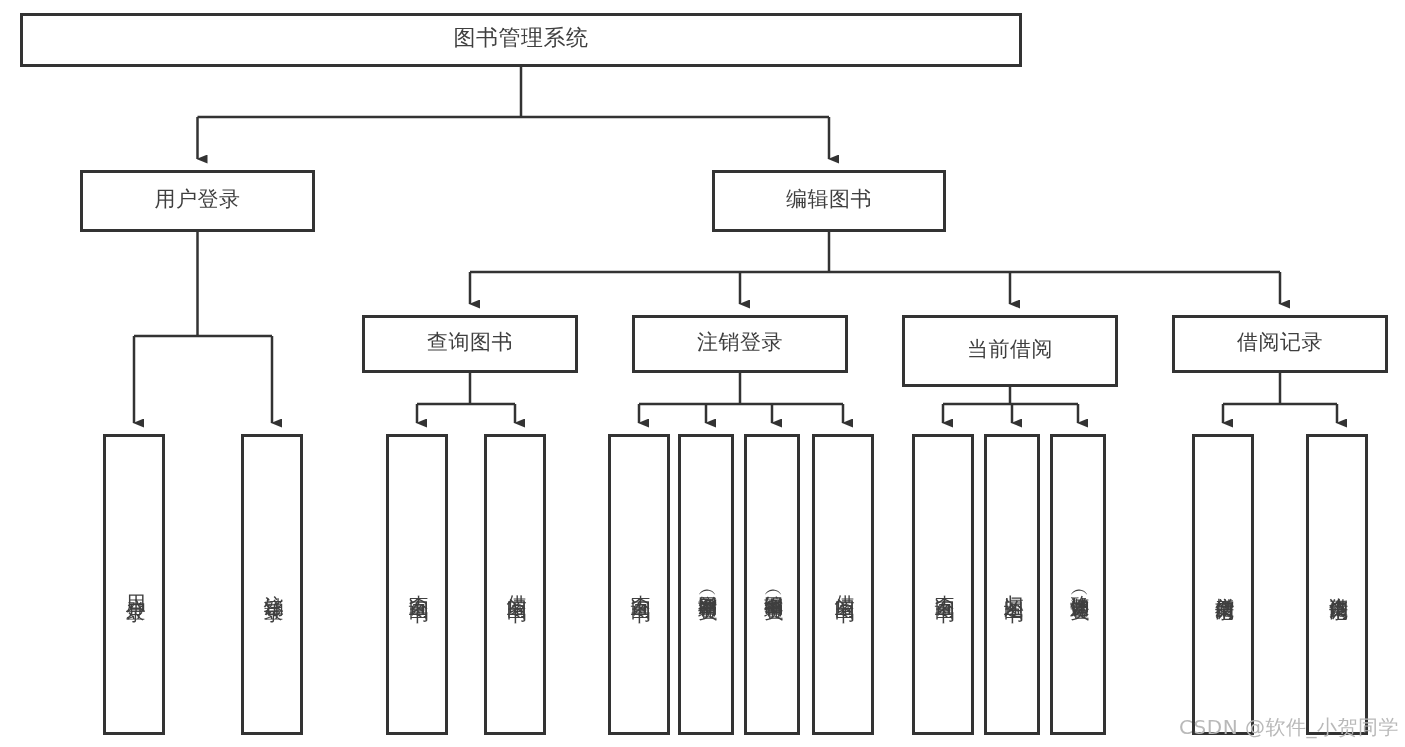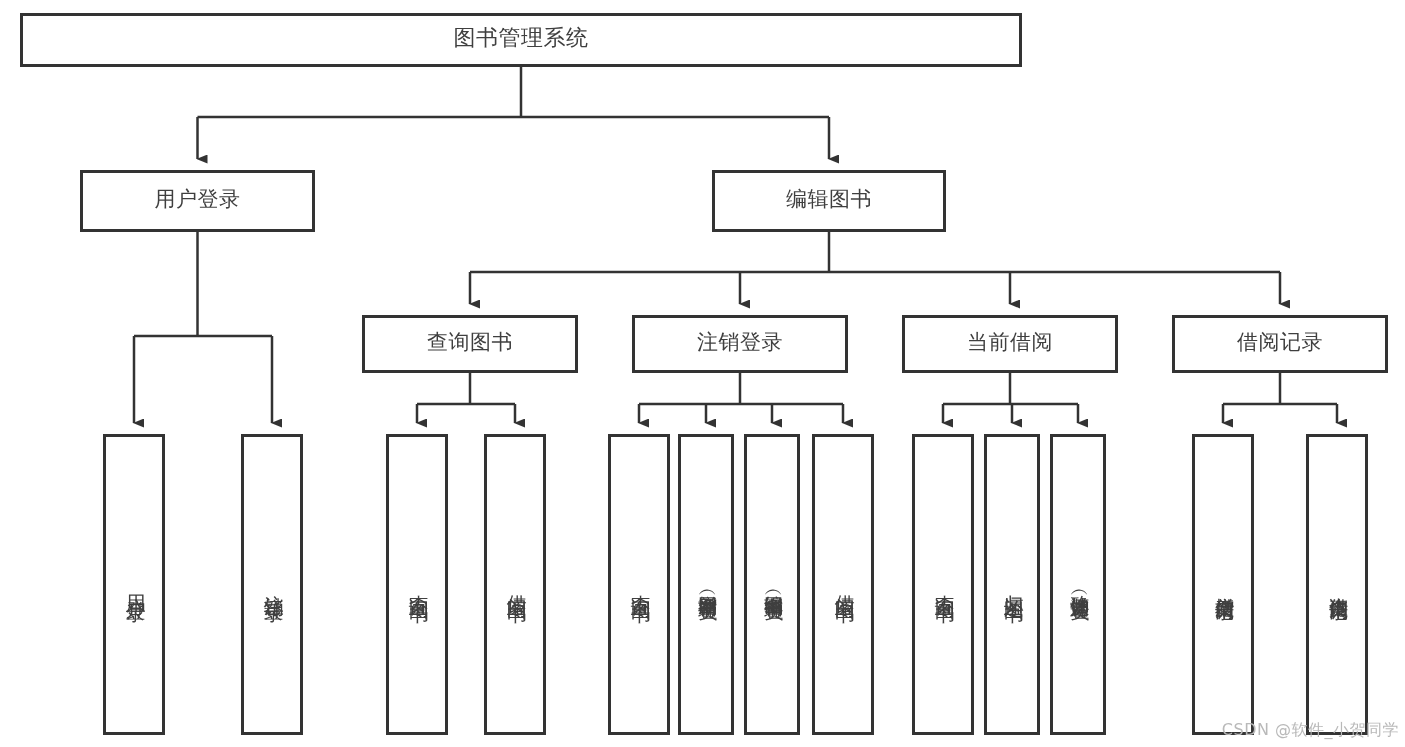--- a/index.html
+++ b/index.html
@@ -64,21 +64,21 @@
     font-size: 19px;
     letter-spacing: 1px;
   }
   #node-root .label {
     font-size: 22px;
   }
   #watermark {
     position: absolute;
     right: 6px;
     bottom: 6px;
-    font-size: 16px;
+    font-size: 20px;
     color: #b9b9b9;
     letter-spacing: 0.5px;
     white-space: nowrap;
     font-family: "DejaVu Sans", "Liberation Sans", sans-serif;
   }
 </style>
 </head>
 <body>
 
 <div id="diagram-root">
@@ -135,21 +135,21 @@
       </div>
       <div class="node horiz" id="node-bookmgmt" style="left: 712px; top: 170px; width: 234px; height: 62px; border-color: rgb(51, 51, 51); background: rgb(255, 255, 255);">
         <span class="label" style="color: rgb(63, 63, 63);">编辑图书</span>
       </div>
       <div class="node horiz" id="node-newbook" style="left: 362px; top: 315px; width: 216px; height: 58px; border-color: rgb(51, 51, 51); background: rgb(255, 255, 255);">
         <span class="label" style="color: rgb(63, 63, 63);">查询图书</span>
       </div>
       <div class="node horiz" id="node-borrow" style="left: 632px; top: 315px; width: 216px; height: 58px; border-color: rgb(51, 51, 51); background: rgb(255, 255, 255);">
         <span class="label" style="color: rgb(63, 63, 63);">注销登录</span>
       </div>
-      <div class="node horiz" id="node-current" style="left: 902px; top: 315px; width: 216px; height: 58px; border-color: rgb(51, 51, 51); background: rgb(255, 255, 255);">
+      <div class="node horiz" id="node-current" style="left: 902px; top: 315px; width: 216px; height: 72px; border-color: rgb(51, 51, 51); background: rgb(255, 255, 255);">
         <span class="label" style="color: rgb(63, 63, 63);">当前借阅</span>
       </div>
       <div class="node horiz" id="node-records" style="left: 1172px; top: 315px; width: 216px; height: 58px; border-color: rgb(51, 51, 51); background: rgb(255, 255, 255); align-items: center;">
         <span class="label" style="color: rgb(63, 63, 63);">借阅记录</span>
       </div>
       <div class="node vert" id="node-login-a" style="left: 103px; top: 434px; width: 62px; height: 301px; border-color: rgb(51, 51, 51); background: rgb(255, 255, 255);">
         <span class="label" style="color: rgb(63, 63, 63);">用户登录</span>
       </div>
       <div class="node vert" id="node-login-b" style="left: 241px; top: 434px; width: 62px; height: 301px; border-color: rgb(51, 51, 51); background: rgb(255, 255, 255);">
         <span class="label" style="color: rgb(63, 63, 63);">注销登录</span>

